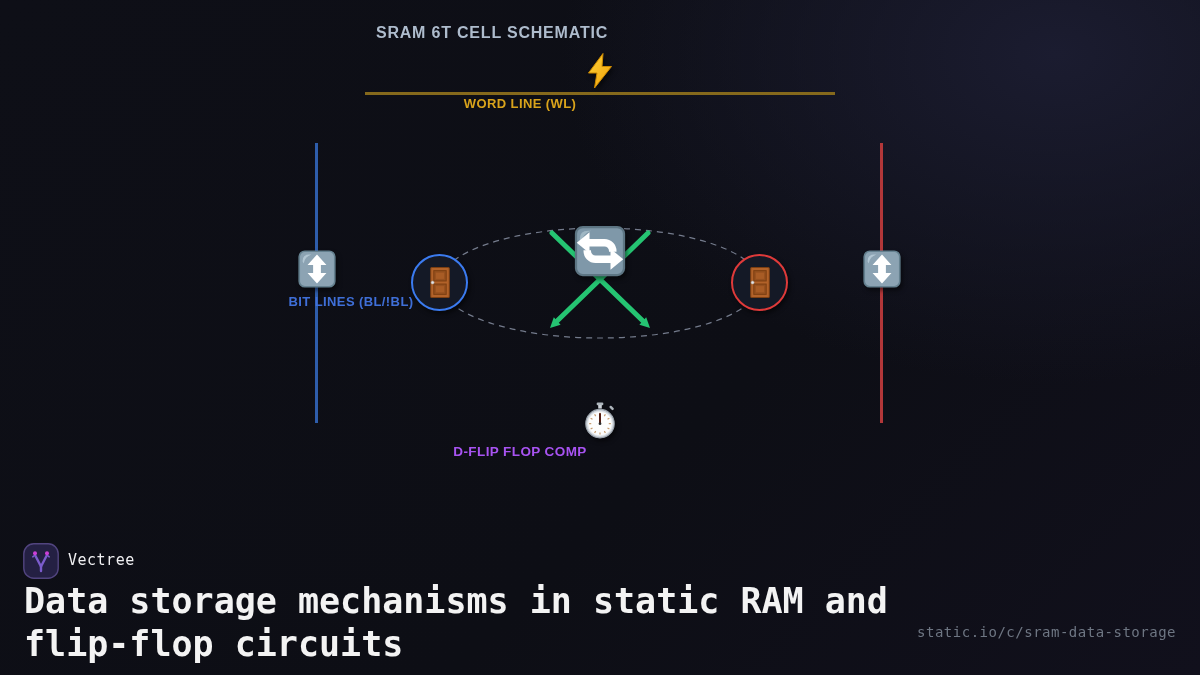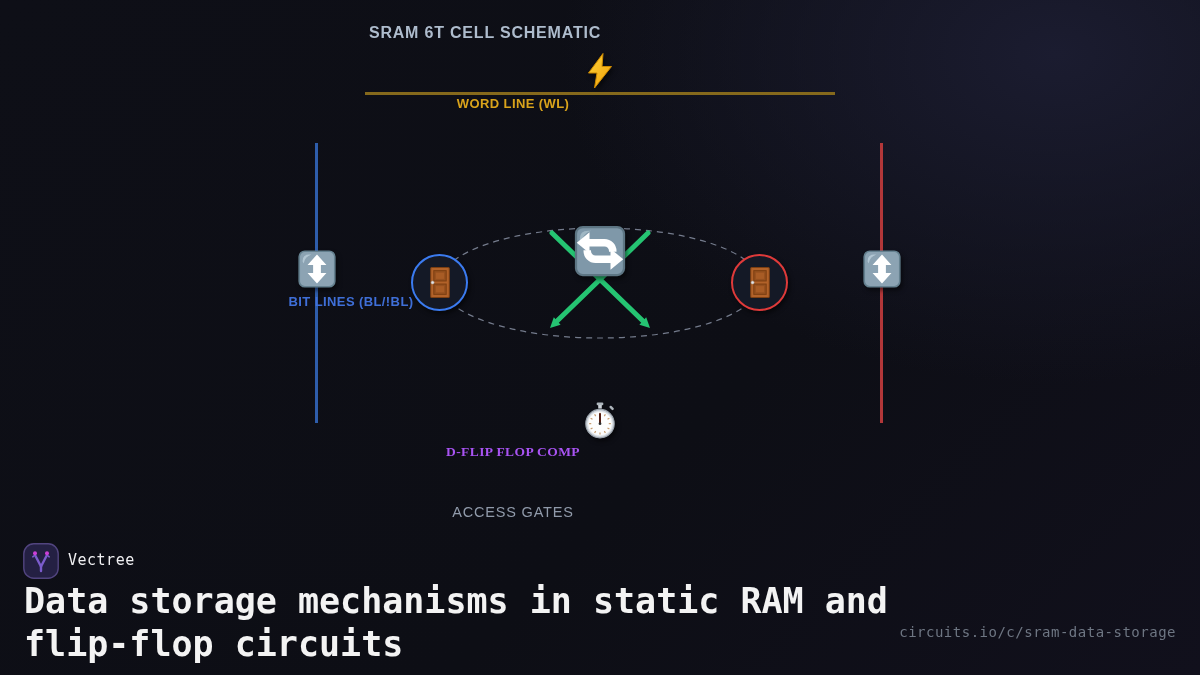--- a/index.html
+++ b/index.html
@@ -4,36 +4,36 @@
 <style>
   html,body{margin:0;padding:0;background:#0d0e15;}
   .stage{
     position:relative;width:1200px;height:675px;overflow:hidden;
     font-family:"Liberation Sans",sans-serif;
     background:
       radial-gradient(ellipse 900px 600px at 88% 8%, #1b1c30 0%, rgba(27,28,48,0) 55%),
       linear-gradient(135deg,#0e0f17 0%, #0d0e15 60%, #11101c 100%);
   }
   .abs{position:absolute;}
-  .ctr{left:5px;width:960px;text-align:center;}
+  .ctr{left:12px;width:960px;text-align:center;}
   .lbl{font-weight:bold;letter-spacing:.4px;padding-left:28px;}
   .title{top:24px;font-size:16px;color:#aebccd;letter-spacing:.8px;font-weight:bold;}
   .wordline-label{top:96px;font-size:13px;color:#d9a31b;}
   .gold-line{left:365px;top:92px;width:470px;height:3px;background:#85691c;}
   .vline{top:143px;width:3px;height:280px;}
   .vline.blue{left:315px;background:#2e5dab;}
   .vline.red{left:880px;background:#b23739;}
   .icon{filter:drop-shadow(2px 3px 2px rgba(0,0,0,.5));}
   .bitlines-label{left:203px;top:294px;width:240px;text-align:center;font-size:13px;color:#3f6fd8;}
   .door-ring{width:53px;height:53px;border-radius:50%;background:#141926;
     display:flex;align-items:center;justify-content:center;}
   .door-ring.blue{border:2.5px solid #3b7bf0;left:411px;top:254px;}
   .door-ring.red{border:2.5px solid #df3a3a;left:731px;top:254px;}
   .latch-label{top:316px;font-size:14.5px;color:#2abd79;letter-spacing:.6px;}
-  .dff-label{top:444px;font-size:13.5px;color:#a853f2;font-family:Liberation Serif, serif;}
+  .dff-label{top:444px;font-size:13.5px;color:#a853f2;}
   .access-label{top:504px;font-size:14.5px;color:#909aaa;font-weight:normal;letter-spacing:.8px;}
   .logo{left:23px;top:543px;width:36px;height:36px;}
   .brand{left:68px;top:551px;font-family:"DejaVu Sans Mono",monospace;
     font-weight:normal;font-size:15px;color:#f0f0f2;letter-spacing:.5px;}
   .heading{left:24px;top:580px;width:912px;font-family:"DejaVu Sans Mono",monospace;
     font-weight:bold;font-size:35px;line-height:43px;color:#f3f3f3;letter-spacing:0;}
   .url{right:24px;top:624px;font-family:"DejaVu Sans Mono",monospace;
     font-size:14px;color:#6e7683;letter-spacing:.5px;}
   svg{display:block;}
 </style>
@@ -142,30 +142,29 @@
         <line x1="25.1" y1="24.6" x2="26.9" y2="25.6"></line>
         <line x1="9.1" y1="25.6" x2="10.9" y2="24.6"></line>
         <line x1="25.1" y1="16.4" x2="26.9" y2="15.4"></line>
       </g>
       <line x1="18" y1="20.5" x2="18" y2="10.6" stroke="#4a1208" stroke-width="1.8"></line>
       <circle cx="18" cy="20.5" r="1.3" fill="#2a2a2a"></circle>
     </svg>
   </div>
 
   <div class="abs ctr lbl dff-label">D-FLIP FLOP COMP</div>
-  <div class="abs ctr lbl access-label">ACCESS GATES</div>
 
   <div class="abs logo">
     <svg width="36" height="36" viewBox="0 0 36 36">
       <rect x="0.8" y="0.8" width="34.4" height="34.4" rx="10" fill="#242043" stroke="#51447f" stroke-width="1.4"></rect>
       <path d="M12 12 L18 23.5 L24 12" fill="none" stroke="#7b5ccc" stroke-width="2.4" stroke-linecap="round" stroke-linejoin="round"></path>
       <line x1="18" y1="23.5" x2="18" y2="28" stroke="#7b5ccc" stroke-width="2.4" stroke-linecap="round"></line>
       <line x1="12" y1="12" x2="9.8" y2="13.8" stroke="#7b5ccc" stroke-width="1.6" stroke-linecap="round"></line>
       <line x1="24" y1="12" x2="26.2" y2="13.8" stroke="#7b5ccc" stroke-width="1.6" stroke-linecap="round"></line>
       <circle cx="12" cy="10.3" r="2" fill="#cc3fd8"></circle>
       <circle cx="24" cy="10.3" r="2" fill="#cc3fd8"></circle>
     </svg>
   </div>
   <div class="abs brand">Vectree</div>
   <div class="abs heading">Data storage mechanisms in static RAM and flip-flop circuits</div>
-  <div class="abs url">circuits.io/c/sram-data-storage</div>
+  <div class="abs url">static.io/c/sram-data-storage</div>
 
 </div>
 
 </body></html>

